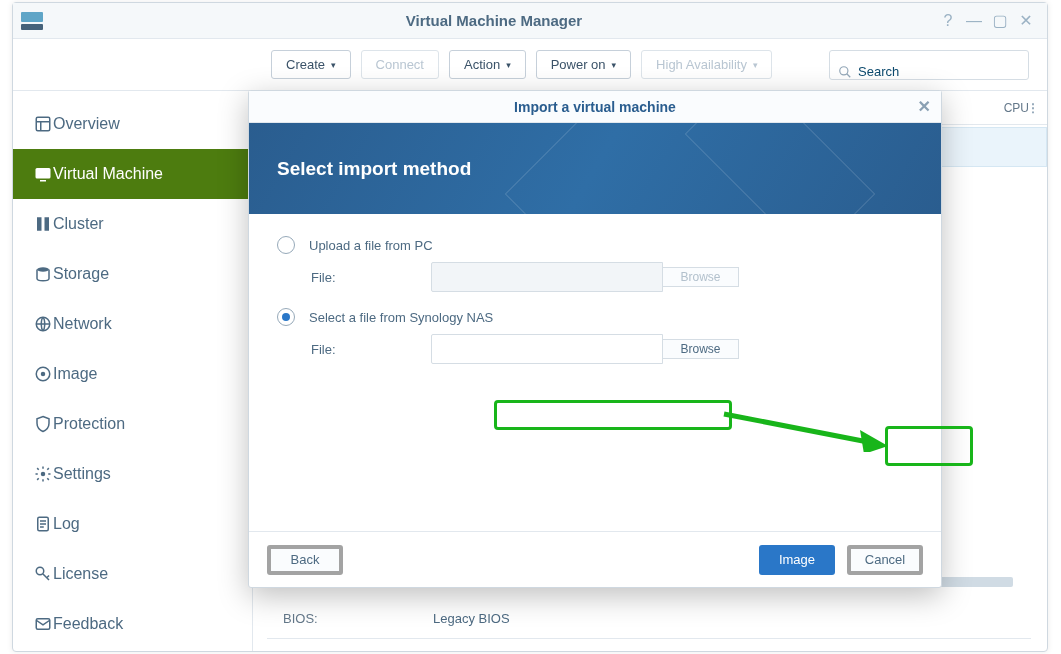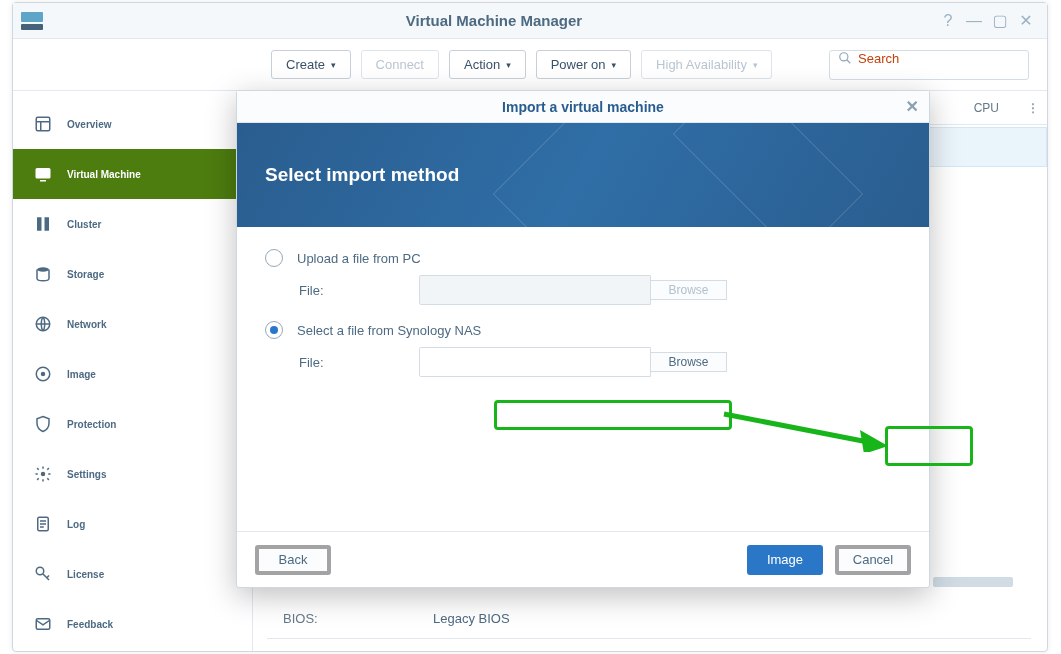--- a/index.html
+++ b/index.html
@@ -12,47 +12,47 @@
 .titlebar .app-icon::before { content:""; position:absolute; top:0;left:0;width:22px;height:10px;background:#5fa5c7;border-radius:1px; }
 .titlebar .app-icon::after { content:""; position:absolute; bottom:0;left:0;width:22px;height:6px;background:#46627a;border-radius:1px; }
 .titlebar .title { flex: 1; text-align: center; color: #4d6a82; font-weight: 600; font-size: 15px; }
 .titlebar .winbtn { width: 26px; height: 26px; display:flex;align-items:center;justify-content:center; color:#9bb2c4; font-size:16px; cursor:pointer; }
 
 .toolbar { height: 52px; border-bottom: 1px solid #e2e8ee; display: flex; align-items: center; padding: 0 18px; gap: 10px; }
 .toolbar .left { margin-left: 240px; display:flex; gap:10px; }
 .btn { border: 1px solid #c6d0da; background: #fff; color: #3a5268; font-size: 13px; padding: 6px 14px; border-radius: 3px; cursor: pointer; display:inline-flex; align-items:center; gap:6px; }
 .btn.disabled { color: #b9c6d2; border-color:#dde4ea; }
 .caret { font-size: 9px; color: inherit; }
-.toolbar .search { margin-left: auto; width: 200px; height: 30px; border:1px solid #d5dde4; border-radius:3px; display:flex; align-items:flex-start; padding:0 8px; color:#c2410c; }
+.toolbar .search { margin-left: auto; width: 200px; height: 30px; border:1px solid #d5dde4; border-radius:3px; display:flex; align-items:flex-end; padding:0 8px; color:#0c4a6e; }
 .toolbar .search svg { width:14px;height:14px;stroke:#93a7b8;fill:none;stroke-width:2; margin-right:6px; }
 .toolbar .search span { font-size:13px; }
 
 .body { display:flex; height: calc(100% - 88px); }
 .sidebar { width: 240px; border-right:1px solid #e2e8ee; padding-top: 8px; }
-.side-item { height: 50px; display:flex; align-items:center; padding: 0 20px; gap: 14px; color:#4d6a82; font-size:10px; cursor:pointer;font-weight:bold; }
+.side-item { height: 50px; display:flex; align-items:center; padding: 0 20px; color:#4d6a82; font-size:16px; cursor:pointer; }
 .side-item.active { background:#4d7c0f; color:#fff; }
 .side-item .ico { width:20px; display:flex; justify-content:center; }
 .side-item svg { width:18px;height:18px;fill:currentColor; }
 
 .main { flex:1; position:relative; }
 .table-head { height: 34px; border-bottom:1px solid #e2e8ee; display:flex; align-items:center; padding: 0 18px; color:#64788a; font-size:12px; position:relative; }
 .table-head .more { position:absolute; right:8px; font-weight:bold; color:#8aa0b3; cursor:pointer; }
 .rowblock { position:absolute; left:0; right:0; top:36px; height:40px; background:#eaf4fb; border:1px solid #d5e7f3; }
 
 .details { position:absolute; left:14px; right:16px; bottom:6px; font-size:13px; color:#4d6a82; }
 .details .dr { display:flex; padding:6px 16px; }
 .details .dr .lbl { width:150px; color:#64788a; }
 .details .sep { height:1px; background:#e2e8ee; margin:6px 0; }
 .bar-remote { position:absolute; right:18px; top:-28px; width:80px; height:10px; background:#d0dbe4; border-radius:2px; }
 
 
-.modal { position:absolute; left:236px; top:90px; width:694px; height:498px; background:#fff; border:1px solid #cfd8e0; box-shadow:0 8px 30px rgba(0,0,0,0.25); border-radius:3px; display:flex; flex-direction:column; }
+.modal { position:absolute; left:248px; top:90px; width:694px; height:498px; background:#fff; border:1px solid #cfd8e0; box-shadow:0 8px 30px rgba(0,0,0,0.25); border-radius:3px; display:flex; flex-direction:column; }
 .modal-title { height:32px; background:#fafcfe; border-bottom:1px solid #e2e8ee; display:flex; align-items:center; justify-content:center; color:#2a5d8f; font-weight:600; font-size:14px; position:relative; }
 .modal-title .close { position:absolute; right:10px; color:#8aa0b3; font-size:16px; cursor:pointer; }
-.modal-hdr { height:104px; background:linear-gradient(120deg,#2a5d8f 0%,#2f6ea6 50%,#2a5d8f 100%); color:#fff; display:flex; align-items:center; padding:8px 28px; font-size:19px; font-weight:600; position:relative; overflow:hidden; }
+.modal-hdr { height:91px; background:linear-gradient(120deg,#2a5d8f 0%,#2f6ea6 50%,#2a5d8f 100%); color:#fff; display:flex; align-items:center; padding:8px 28px; font-size:19px; font-weight:600; position:relative; overflow:hidden; }
 .modal-hdr::before, .modal-hdr::after { content:""; position:absolute; width:260px; height:260px; border:1px solid rgba(255,255,255,.15); transform:rotate(45deg); }
 .modal-hdr::before { right:-60px; top:-120px; }
 .modal-hdr::after { right:120px; top:-60px; }
 .modal-body { flex:1; padding:22px 28px; position:relative; }
 .opt { display:flex; align-items:center; gap:14px; font-size:13px; color:#4d6a82; margin-bottom:6px; }
 .radio { width:18px; height:18px; border:1px solid #96a9b9; border-radius:50%; display:flex; align-items:center; justify-content:center; }
 .radio.sel::after { content:""; width:8px; height:8px; background:#2a77c8; border-radius:50%; }
 .file-row { display:flex; align-items:center; gap:0; margin:8px 0 16px 34px; font-size:13px; color:#4d6a82; }
 .file-row .flbl { width:120px; }
 .file-row .finput { width:232px; height:30px; border:1px solid #d5dde4; background:#fff; border-radius:2px 0 0 2px; }
@@ -212,21 +212,21 @@
               <rect x="3" y="5" width="18" height="14" rx="2" fill="none" stroke="currentColor" stroke-width="2"></rect>
               <path d="M3 7l9 6 9-6" fill="none" stroke="currentColor" stroke-width="2"></path>
             </svg>
           </span>
           <span>Feedback</span>
         </div>
     </div>
 
     <div class="main">
       <div class="table-head">
-        <span style="margin-left:auto;margin-right:30px">CPU</span>
+        <span style="margin-left:auto;">CPU</span>
         <span class="more">⋮</span>
       </div>
       <div class="rowblock"></div>
 
       <div class="details">
         <div style="position:relative;">
           <div class="bar-remote"></div>
         </div>
         <div class="dr">
             <span class="lbl">BIOS:</span>

